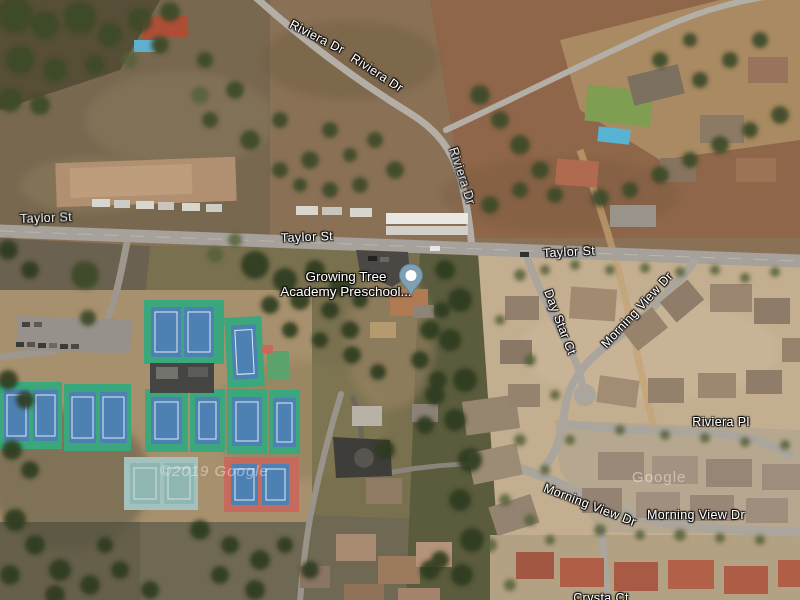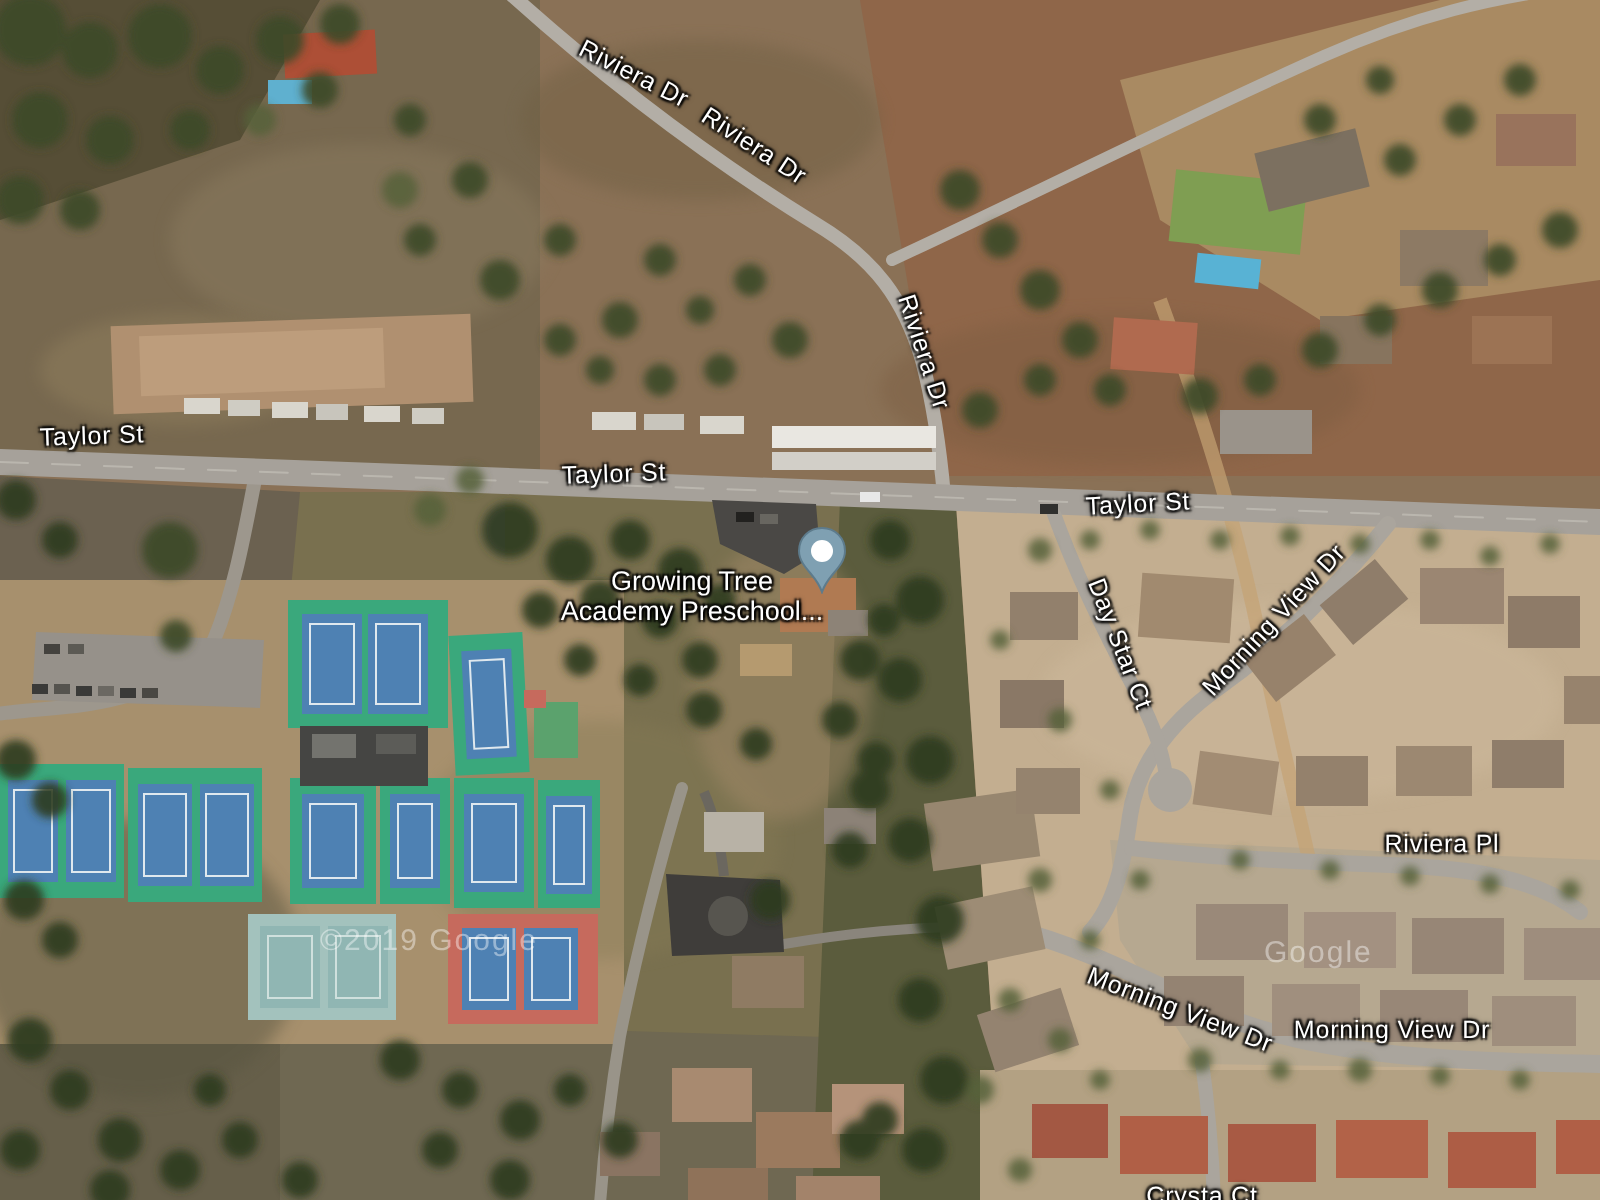--- a/index.html
+++ b/index.html
@@ -370,37 +370,37 @@
           <circle cx="200" cy="95" r="9"></circle>
           <circle cx="130" cy="60" r="8"></circle>
         <circle cx="215" cy="255" r="8"></circle>
           <circle cx="235" cy="240" r="7"></circle>
       </g>
     </g>
 
     <circle cx="364" cy="458" r="10" fill="#57554f"></circle>
   </svg>
 
-  <div class="watermark" style="left:160px;top:462px;">©2019 Google</div>
+  <div class="watermark" style="left:160px;top:462px;font-style:italic;">©2019 Google</div>
   <div class="watermark" style="left:632px;top:468px;">Google</div>
 
   <div class="map-label" style="left:317px;top:37px;transform:translate(-50%,-50%) rotate(27deg);">Riviera Dr</div>
   <div class="map-label" style="left:377px;top:73px;transform:translate(-50%,-50%) rotate(33deg);">Riviera Dr</div>
   <div class="map-label" style="left:462px;top:176px;transform:translate(-50%,-50%) rotate(72deg);">Riviera Dr</div>
   <div class="map-label" style="left:46px;top:218px;transform:translate(-50%,-50%) rotate(-2deg);">Taylor St</div>
   <div class="map-label" style="left:307px;top:237px;transform:translate(-50%,-50%) rotate(-2deg);">Taylor St</div>
   <div class="map-label" style="left:569px;top:252px;transform:translate(-50%,-50%) rotate(-3deg);">Taylor St</div>
   <div class="map-label" style="left:560px;top:322px;transform:translate(-50%,-50%) rotate(69deg);">Day Star Ct</div>
   <div class="map-label" style="left:637px;top:310px;transform:translate(-50%,-50%) rotate(-47deg);">Morning View Dr</div>
   <div class="map-label" style="left:721px;top:422px;transform:translate(-50%,-50%);">Riviera Pl</div>
   <div class="map-label" style="left:590px;top:505px;transform:translate(-50%,-50%) rotate(21deg);">Morning View Dr</div>
   <div class="map-label" style="left:696px;top:515px;transform:translate(-50%,-50%);">Morning View Dr</div>
   <div class="map-label" style="left:601px;top:598px;transform:translate(-50%,-50%);">Crysta Ct</div>
 
-  <div class="poi-label" style="left:346px;top:298px;transform:translate(-50%,-50%);text-align:center;">
+  <div class="poi-label" style="left:346px;top:284px;transform:translate(-50%,-50%);text-align:center;">
     <div>Growing Tree</div>
     <div>Academy Preschool...</div>
   </div>
   <div class="pin" style="left:398px;top:263px;width:26px;height:34px;">
     <svg width="26" height="34" viewBox="0 0 26 34">
       <path d="M 13,1 C 6.4,1 1.5,6 1.5,12.5 C 1.5,17 4.5,20.5 7.5,24 C 10,27 12,30 13,33 C 14,30 16,27 18.5,24 C 21.5,20.5 24.5,17 24.5,12.5 C 24.5,6 19.6,1 13,1 Z" fill="#7fa0b2" stroke="#5d7b8c" stroke-width="1"></path>
       <circle cx="13" cy="12.5" r="5.5" fill="#ffffff"></circle>
     </svg>
   </div>
 

